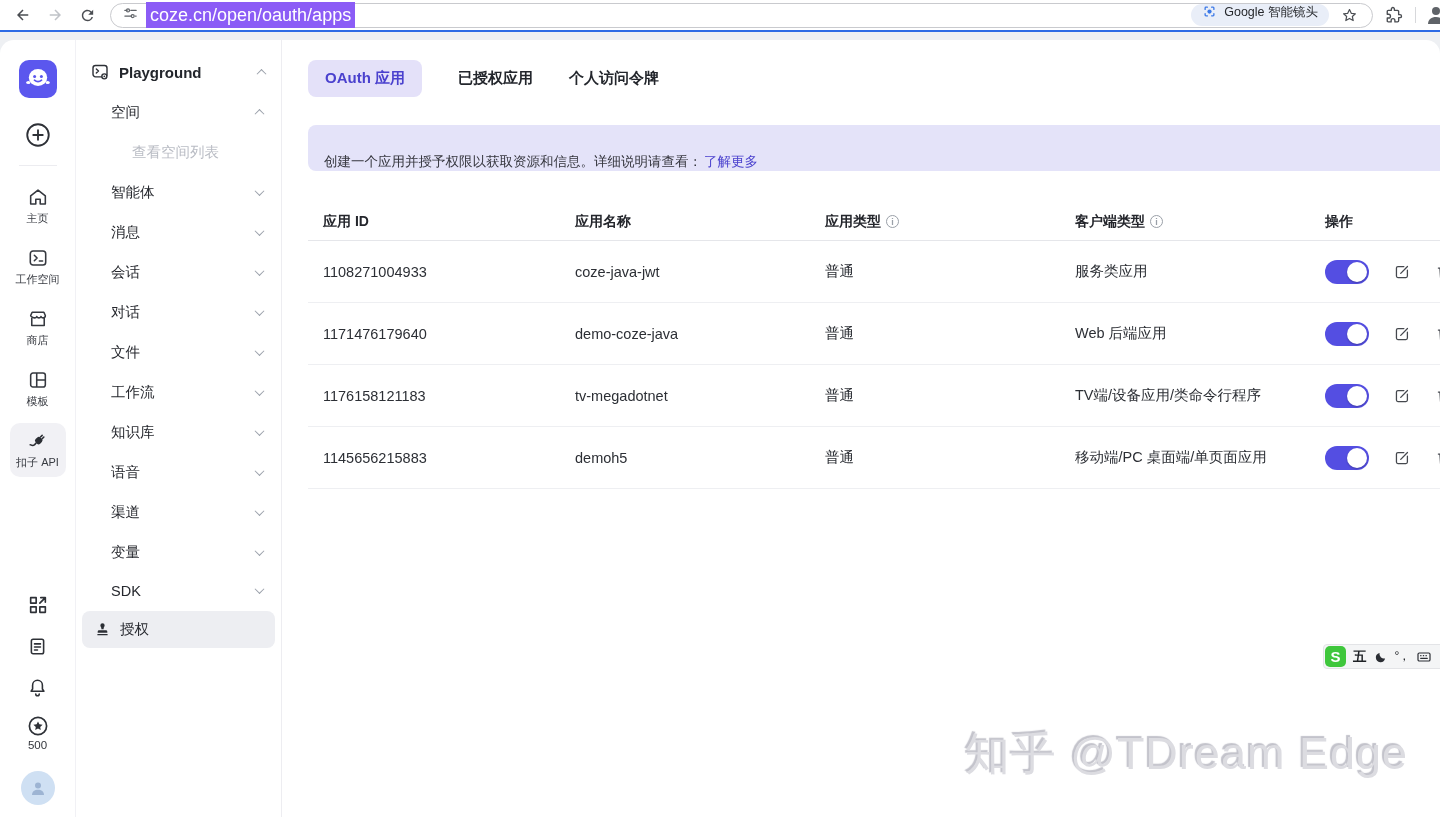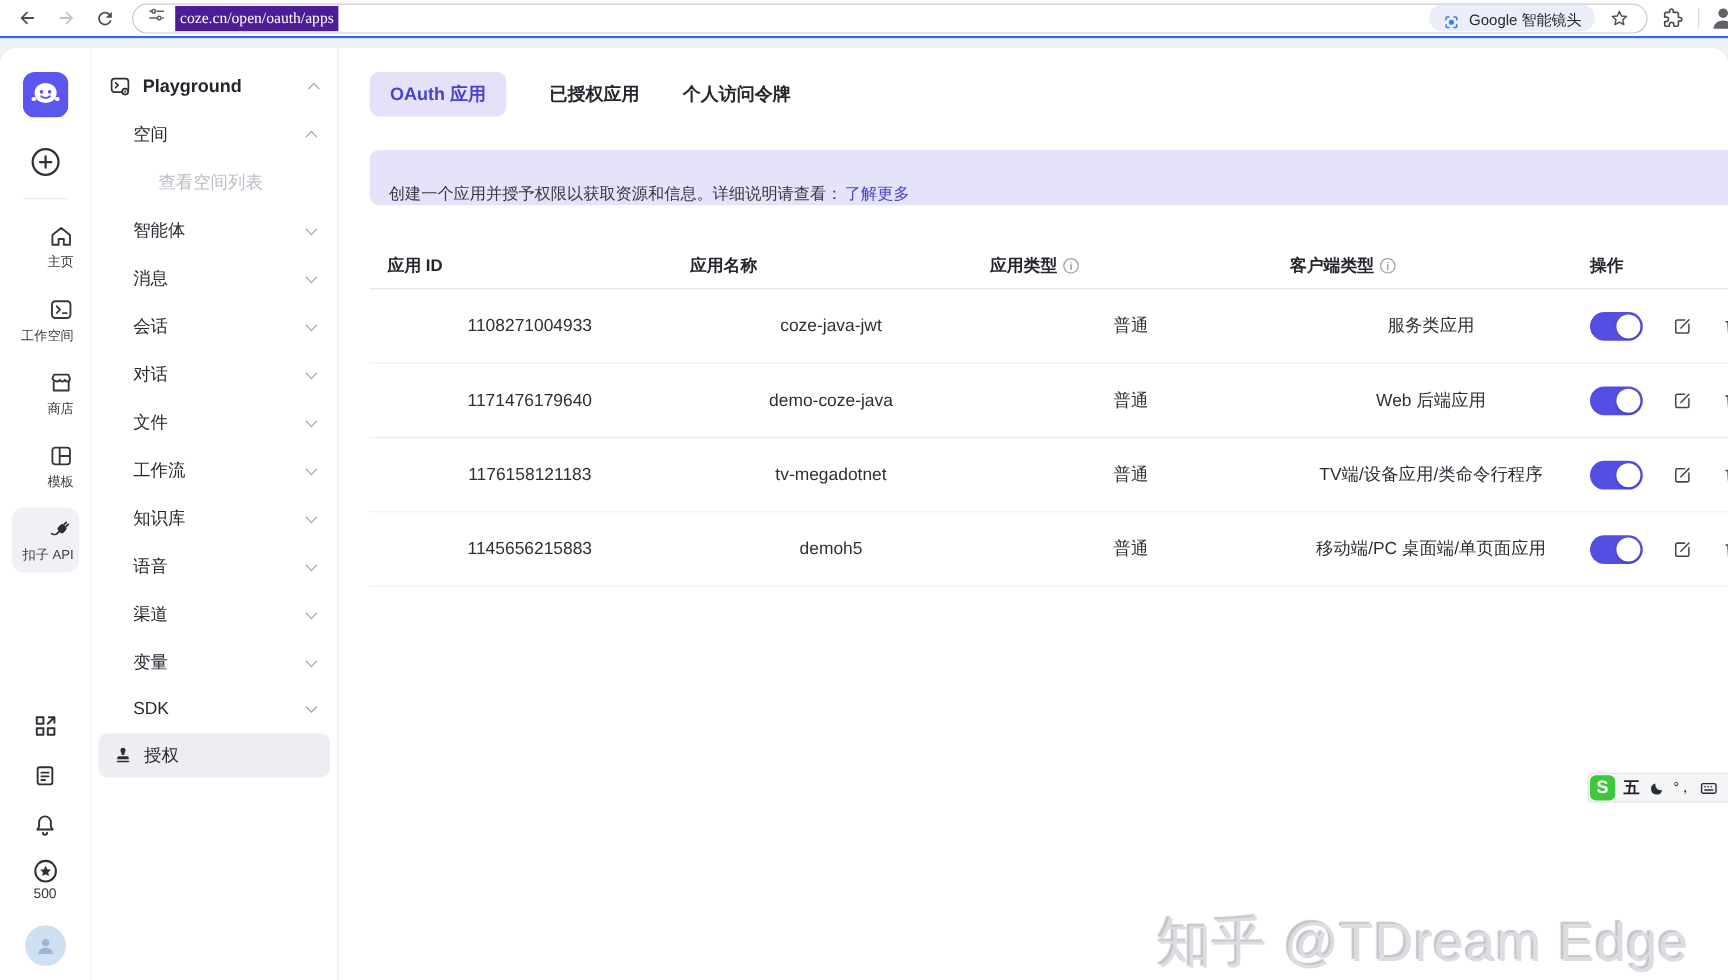--- a/index.html
+++ b/index.html
@@ -5,38 +5,38 @@
   * { margin:0; padding:0; box-sizing:border-box; }
   html,body { width:1440px; height:817px; overflow:hidden;
     font-family:"Liberation Sans","DejaVu Sans",sans-serif; background:#fff; }
   body { position:relative; }
 
   
   .chrome { height:30px; background:#fff; display:flex; align-items:center; padding:0 6px 0 10px; }
   .nav-btn { width:26px; height:26px; display:flex; align-items:center; justify-content:center; flex:0 0 auto; margin-right:6px; }
   .addr { flex:1; height:25px; border:1.5px solid #c9cace; border-radius:14px; display:flex; align-items:center; padding:0 8px; margin:0 8px 0 4px; min-width:0; }
   .tune-ic { margin:0 8px 0 4px; flex:0 0 auto; }
-  .url-sel { background:#4c1d95; color:#fff; font-size:13px; padding:2.5px 4px; white-space:nowrap;font-family:Liberation Serif, serif; }
-  .lens-pill { margin-left:auto; background:#e9eef8; border-radius:12px; height:22px; display:flex; align-items:flex-end; gap:7px; padding:0 11px; font-size:12.5px; color:#26282c; white-space:nowrap; flex:0 0 auto; }
+  .url-sel { background:#8b5cf6; color:#fff; font-size:18px; padding:2.5px 4px; white-space:nowrap; }
+  .lens-pill { margin-left:auto; background:#e9eef8; border-radius:12px; height:22px; display:flex; align-items:flex-start; gap:7px; padding:0 11px; font-size:12.5px; color:#26282c; white-space:nowrap; flex:0 0 auto; }
   .star-btn { margin:0 6px 0 12px; flex:0 0 auto; display:flex; }
   .ext-btn { margin:0 4px; display:flex; flex:0 0 auto; }
   .chrome-div { width:1px; height:16px; background:#d7d8db; margin:0 8px; flex:0 0 auto; }
   .half-avatar { width:24px; height:24px; flex:0 0 auto; margin-right:-14px; display:flex; }
   .blueline { height:2px; background:#2e6be5; }
 
   
   .app { position:absolute; top:32px; left:0; right:0; bottom:0; background:#eef0f3; }
   .window { position:absolute; top:8px; left:0; right:0; bottom:0; background:#fff; border-radius:14px 14px 0 0; display:flex; overflow:hidden; }
 
   
   .rail { width:76px; flex:0 0 auto; display:flex; flex-direction:column; align-items:center; padding:20px 0 12px; border-right:1px solid #f1f1f5; }
   .logo { width:38px; height:38px; }
   .plus-btn { margin-top:22px; display:flex; }
   .rail-div { width:38px; height:1px; background:#ececf0; margin:15px 0 6px; }
-  .rail-item { display:flex; flex-direction:column; align-items:flex-end; gap:3px; padding:7px 4px; margin-top:7px; border-radius:10px; min-width:56px; cursor:pointer; }
+  .rail-item { display:flex; flex-direction:column; align-items:center; gap:3px; padding:7px 4px; margin-top:7px; border-radius:10px; min-width:56px; cursor:pointer; }
   .rail-item .rl { font-size:11px; color:#383b42; white-space:nowrap; }
   .rail-item.active { background:#f1f1f5; }
   .rail-spacer { flex:1; }
   .rail-ic { display:flex; margin-top:20px; }
   .credit { display:flex; flex-direction:column; align-items:center; gap:1px; margin-top:16px; }
   .credit .rl { font-size:11.5px; color:#33363c; }
   .avatar { width:34px; height:34px; border-radius:50%; background:#cfe0f3; margin-top:20px; display:flex; align-items:center; justify-content:center; }
 
   
   .sidebar { width:206px; flex:0 0 auto; border-right:1px solid #ededf1; padding:16px 0 16px; overflow:hidden; }
@@ -50,39 +50,39 @@
   .chv.up { transform:rotate(225deg) translate(-1px,-1px); }
 
   
   .main { flex:1; min-width:0; padding:20px 0 0 26px; position:relative; }
   .tabs { display:flex; align-items:center; gap:36px; }
   .tab { font-size:15px; font-weight:700; color:#23262c; padding:9px 0; cursor:pointer; white-space:nowrap; }
   .tab.active { background:#e4e1f9; color:#4a41ce; border-radius:8px; padding:9px 17px; }
   .banner { margin-top:28px; background:#e4e3f9; border-radius:8px 0 0 8px; height:46px; display:flex; align-items:flex-end; padding:0 16px; font-size:13.5px; color:#35363e; white-space:nowrap; }
   .banner a { color:#4a41ce; text-decoration:none; margin-left:2px; }
 
-  .table { margin-top:32px;text-align:center; }
+  .table { margin-top:32px; }
   .trow { display:grid; grid-template-columns:252px 250px 250px 250px 1fr; align-items:center; }
   .trow > div { padding-left:15px; white-space:nowrap; overflow:visible; }
   .thead { height:38px; border-bottom:1px solid #e5e6ea; font-weight:700; font-size:14px; color:#24262c; }
   .thead .hcell { display:flex; align-items:center; gap:5px; padding-left:15px; }
   .tbody-row { height:62px; border-bottom:1px solid #eeeff2; font-size:14.5px; color:#2c2f35; }
   .info { display:inline-block; width:13px; height:13px; border:1.2px solid #9aa0a8; border-radius:50%; font-size:9px; line-height:12px; text-align:center; color:#9aa0a8; font-style:normal; }
   .info::after { content:"i"; }
   .actions { display:flex; align-items:center; gap:24px; }
   .toggle { width:44px; height:24px; border-radius:12px; background:#544ee2; position:relative; cursor:pointer; flex:0 0 auto; }
   .toggle::after { content:""; position:absolute; right:2px; top:2px; width:20px; height:20px; border-radius:50%; background:#fff; box-shadow:0 1px 2px rgba(0,0,0,.25); }
   .icon-btn { display:flex; cursor:pointer; flex:0 0 auto; background:none; border:none; padding:0; }
 
   
   .ime { position:absolute; left:1323px; top:644px; height:25px; display:flex; align-items:center; gap:7px; padding:0 6px 0 0; background:#f4f5f6; border:1px solid #e3e4e7; border-radius:4px; }
   .sogou-s { width:21px; height:21px; border-radius:5px; background:#3fc73c; color:#fff; font-weight:800; font-size:15px; display:flex; align-items:center; justify-content:center; margin-left:1px; }
   .ime-txt { font-size:13.5px; color:#1e2125; font-weight:600; }
   .ime-punct { font-size:12px; color:#1e2125; letter-spacing:-1px; }
-  .wm { position:absolute; right:32px; top:756px; font-size:45px; letter-spacing:1px; color:#dcdce1; text-shadow:-2px -2px 1px #c3c3cb, 1px 2px 2px #ffffff; white-space:nowrap; }
+  .wm { position:absolute; right:32px; top:724px; font-size:45px; letter-spacing:1px; color:#dcdce1; text-shadow:-2px -2px 1px #c3c3cb, 1px 2px 2px #ffffff; white-space:nowrap; }
 </style>
 </head>
 <body>
 
 <div class="chrome">
   <span class="nav-btn">
     <svg width="18" height="18" viewBox="0 0 24 24">
         <path fill="#4a4d52" d="M19 11H7.8l4.9-4.9-1.4-1.4L4 12l7.3 7.3 1.4-1.4L7.8 13H19z"></path>
       </svg>
   </span>

